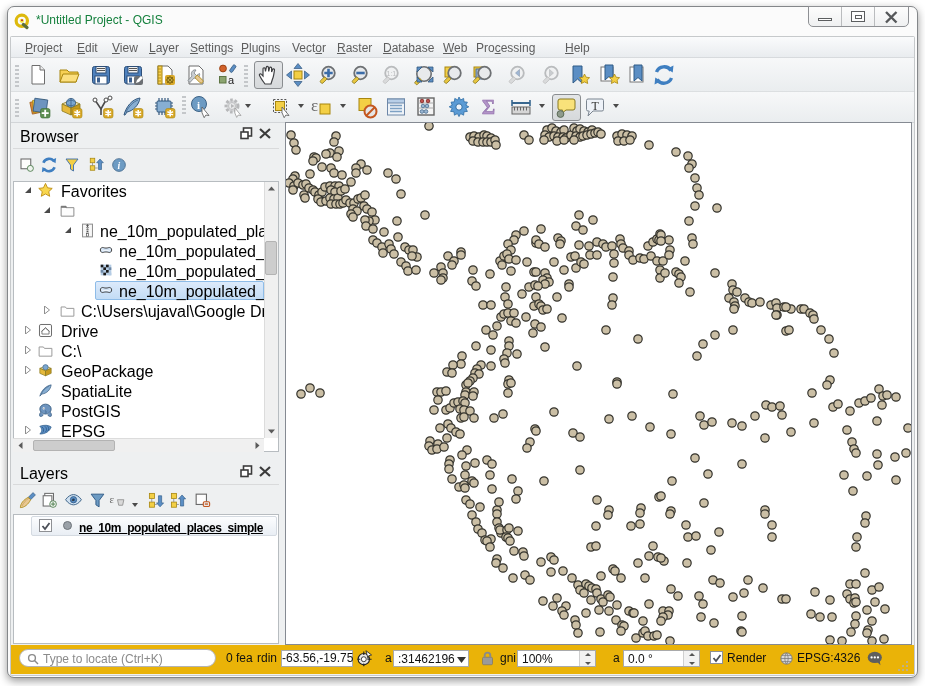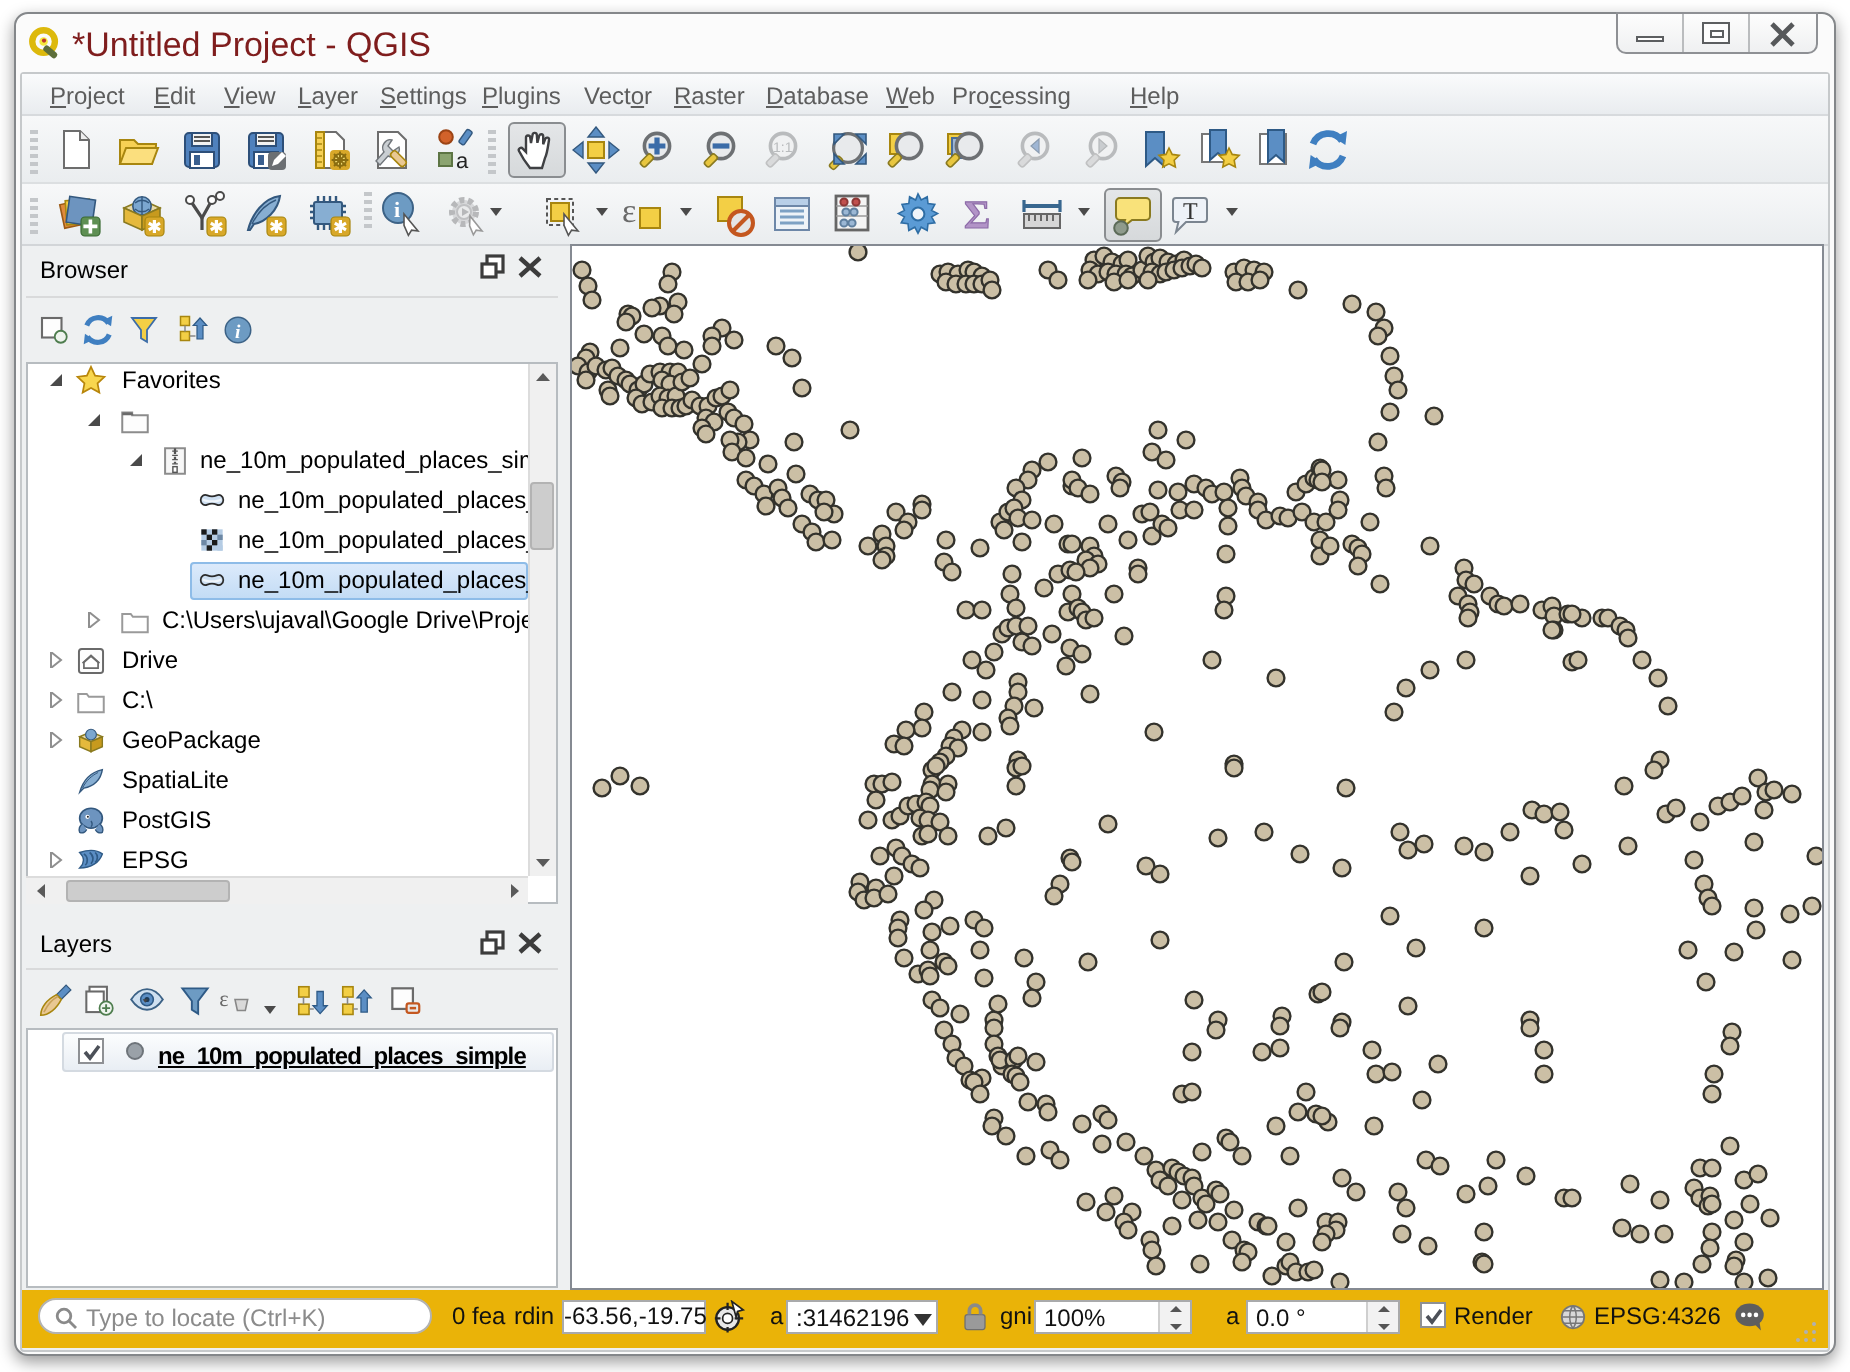--- a/index.html
+++ b/index.html
@@ -20,40 +20,40 @@
 #menubar span{position:absolute;top:4px;}
 .tb{position:absolute;left:0;width:100%;background:linear-gradient(#f7f8f9,#eaedef);}
 #tb1{top:21px;height:34px;border-bottom:1px solid #dcdfe1;}
 #tb2{top:55px;height:31px;border-bottom:1px solid #d2d5d8;}
 .grip{position:absolute;top:7px;width:4px;height:20px;
  background:repeating-linear-gradient(#c4c7ca 0 2px,transparent 2px 4px);}
 #tb1 .grip{height:22px;}
 .ic{position:absolute;}
 .pressed{border:1px solid #8a8d90;background:linear-gradient(#e4e6e8,#d6d9db);border-radius:3px;}
 .darr{position:absolute;width:0;height:0;border-left:3.5px solid transparent;border-right:3.5px solid transparent;border-top:4.5px solid #4a4a4a;}
-.ptitle{font-size:12px;color:#000;}
-.tree{font-size:12px;color:#000;}
+.ptitle{font-size:16px;color:#000;}
+.tree{font-size:16px;color:#000;}
 #canvas{position:absolute;left:274px;top:85px;width:627px;height:523px;background:#fff;border:1px solid #858a92;}
 #status{position:absolute;left:0;top:608px;width:903px;height:29px;background:#eab308;}
 .box{position:absolute;background:#fff;border:1px solid #a9aaab;}
 #locate{position:absolute;left:8px;top:4px;width:197px;height:18px;border-radius:9px;border:1px solid #b3b3b3;background:#fff;color:#8b8b8b;}
 .spin{position:absolute;right:0px;top:0px;width:16px;height:15px;border-left:1px solid #cfcfcf;background:#f2f2f2;}
 .spin:before{content:"";position:absolute;left:4.5px;top:1.5px;border-left:3px solid transparent;border-right:3px solid transparent;border-bottom:3.5px solid #555;}
 .spin:after{content:"";position:absolute;left:4.5px;bottom:1.5px;border-left:3px solid transparent;border-right:3px solid transparent;border-top:3.5px solid #555;}
 </style>
 </head>
 <body>
 <div id="win">
  <svg class="ic" style="left:6px;top:6px" width="17" height="17" viewBox="0 0 24 24">
    <circle cx="11" cy="11" r="8" fill="none" stroke="#ddb90c" stroke-width="4.5"></circle>
    <circle cx="11" cy="11" r="3" fill="#f6e93f"></circle>
    <circle cx="11.3" cy="10.3" r="1.5" fill="#c0392b"></circle>
    <rect x="13" y="13" width="11" height="4.6" rx="1.8" transform="rotate(40 13 13)" fill="#5d6e3a"></rect>
  </svg>
- <div style="position:absolute;left:28px;top:6px;font-size:17px;color:#7f1d1d">*Untitled Project - QGIS</div>
+ <div style="position:absolute;left:28px;top:6px;font-size:12px;color:#15803d">*Untitled Project - QGIS</div>
  <div id="caption">
    <div class="cb">
         <div style="position:absolute;left:9px;top:11px;width:14px;height:3px;background:#fdfdfd;border:1px solid #5c5e60;"></div>
       </div>
    <div class="cb">
         <div style="position:absolute;left:9px;top:4px;width:14px;height:11px;background:#fdfdfd;border:1.5px solid #5c5e60;"></div>
         <div style="position:absolute;left:12.5px;top:7.5px;width:7px;height:4px;border:1.5px solid #5c5e60;background:#fdfdfd;"></div>
       </div>
    <div class="cb"><svg width="33" height="21">
           <path d="M11 5 L21.5 15.5 M21.5 5 L11 15.5" stroke="#56585a" stroke-width="2.4"></path>

